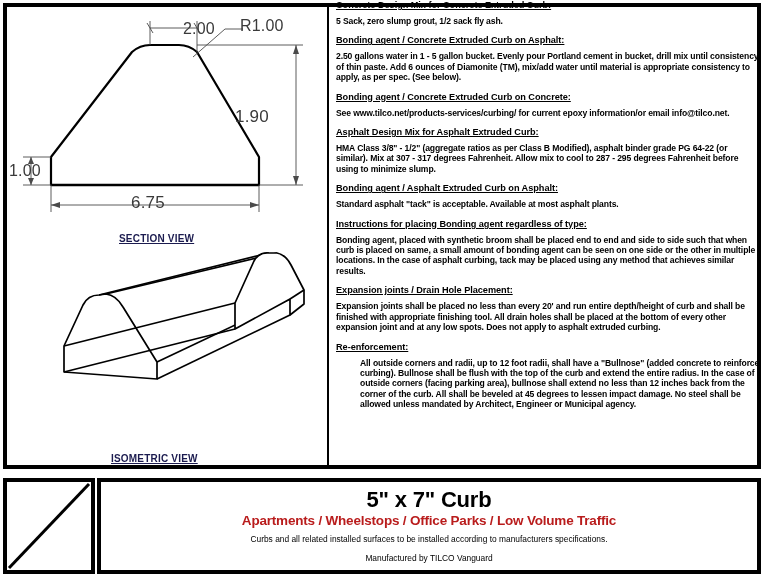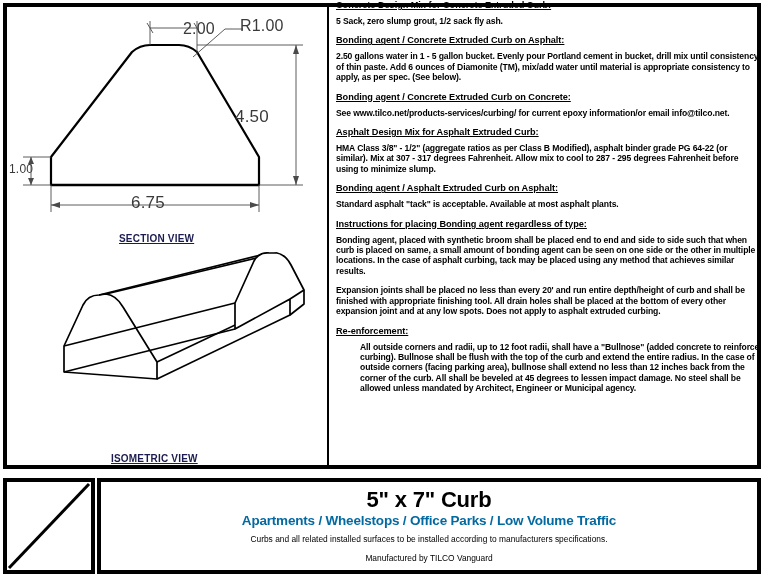--- a/index.html
+++ b/index.html
@@ -131,21 +131,21 @@
     font-size: 22px;
     font-weight: bold;
     color: #000000;
     margin: 5px 0 0 0;
     line-height: 25px;
     letter-spacing: -0.2px;
   }
   .title-2 {
     font-size: 13.5px;
     font-weight: bold;
-    color: #0369a1;
+    color: #b91c1c;
     margin: 1px 0 0 0;
     line-height: 16px;
     letter-spacing: -0.2px;
   }
   .title-3 {
     font-size: 8.4px;
     color: #000000;
     margin: 5px 0 0 0;
     line-height: 10px;
   }
@@ -225,22 +225,22 @@
 
         <path d="M 228,296 L 247,254 Q 252,245 262,246 L 270,246 Q 279,248 284,258 L 297,283 L 297,297 L 283,308 L 283,292 L 228,322 Z"></path>
 
         <path d="M 283,292 L 297,283"></path>
       </g>
     </svg>
 
     
     <div class="dim-text" style="left:176px; top:13px; font-size:16px;">2.00</div>
     <div class="dim-text" style="left:233px; top:10px; font-size:16px;">R1.00</div>
-    <div class="dim-text" style="left:228px; top:100px; font-size:17px;">4.50</div>
-    <div class="dim-text" style="left:2px; top:155px; font-size:12px;">1.00</div>
+    <div class="dim-text" style="left:228px; top:100px; font-size:17px;">1.90</div>
+    <div class="dim-text" style="left:2px; top:155px; font-size:16px;">1.00</div>
     <div class="dim-text" style="left:124px; top:186px; font-size:17px;text-align:right;">6.75</div>
 
     
     <div class="view-label" style="left:112px; top:226px;">SECTION VIEW</div>
     <div class="view-label" style="left:104px; top:446px;text-align:right;">ISOMETRIC VIEW</div>
   </div>
 
   <div class="spec-panel">
 
     <div class="spec-block">
@@ -267,20 +267,21 @@
       <div class="spec-head">Bonding agent  / Asphalt Extruded Curb on Asphalt:</div>
       <div class="spec-body">Standard asphalt "tack" is acceptable.  Available at most asphalt plants.</div>
     </div>
 
     <div class="spec-block">
       <div class="spec-head">Instructions for placing Bonding agent regardless of type:</div>
       <div class="spec-body">Bonding agent, placed with synthetic broom shall be placed end to end and side to side such that when curb is placed on same, a small amount of bonding agent can be seen on one side or the other in multiple locations. In the case of asphalt curbing, tack may be placed using any method that achieves similar results.</div>
     </div>
 
     <div class="spec-block">
+      <div class="spec-head">Expansion joints / Drain Hole Placement:</div>
       <div class="spec-body">Expansion joints shall be placed no less than every 20' and run entire depth/height of curb and shall be finished with appropriate finishing tool.  All drain holes shall be placed at the bottom of every other expansion joint and at any low spots.  Does not apply to asphalt extruded curbing.</div>
     </div>
 
     <div class="spec-block">
       <div class="spec-head">Re-enforcement:</div>
       <div class="spec-body">All outside corners and radii, up to 12 foot radii, shall have a "Bullnose"  (added concrete to reinforce curbing).  Bullnose shall be flush with the top of the curb and extend the entire radius.  In the case of outside corners (facing parking area), bullnose shall extend no less than 12 inches back from the corner of the curb.  All shall be beveled at 45 degrees to lessen impact damage.  No steel shall be allowed unless mandated by Architect, Engineer or Municipal agency.</div>
     </div>
 
   </div>
 

